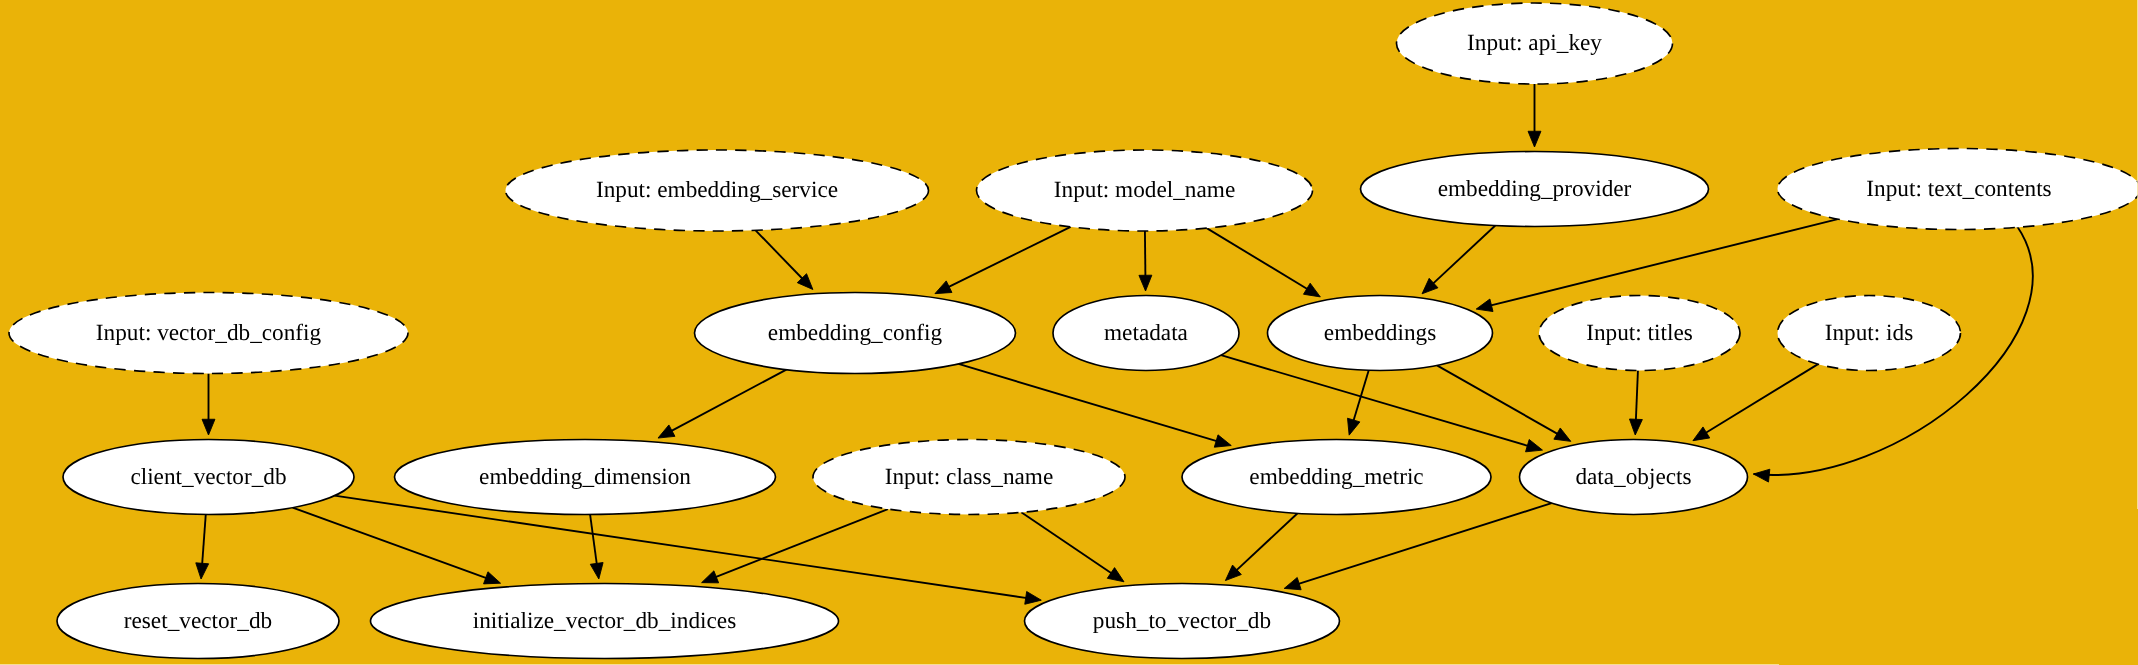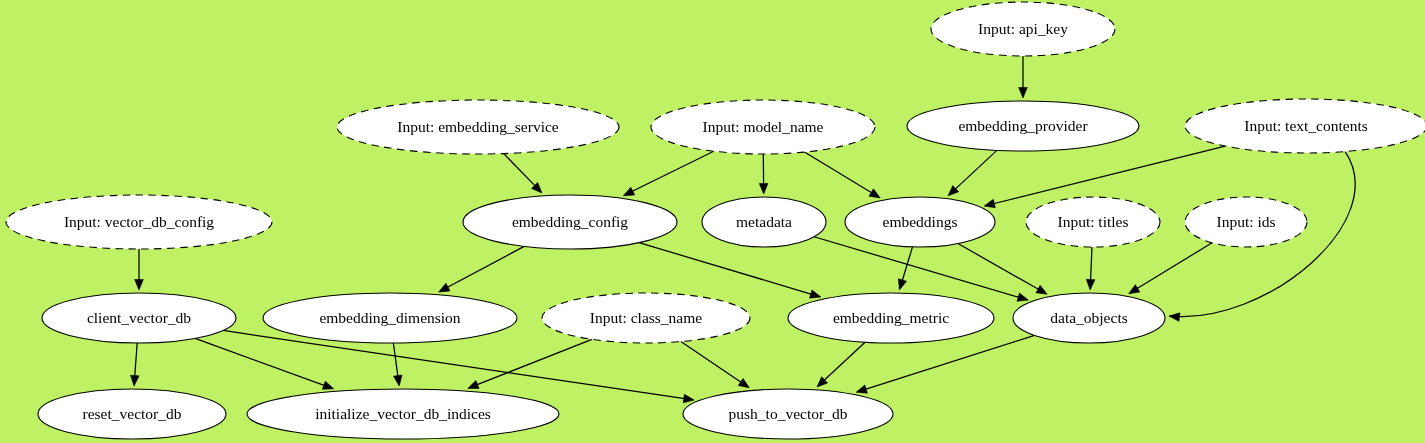--- a/index.html
+++ b/index.html
@@ -4,21 +4,21 @@
 <style>
   html, body {
     margin: 0;
     padding: 0;
     background: #ffffff;
   }
   #graph-root {
     position: relative;
     width: 1425px;
     height: 443px;
-    background: #bef264;
+    background: #eab308;
     overflow: hidden;
     font-family: "Liberation Serif", "DejaVu Serif", serif;
   }
   svg#graph-canvas {
     display: block;
     width: 1425px;
     height: 443px;
   }
   .node-ellipse {
     fill: #ffffff;

